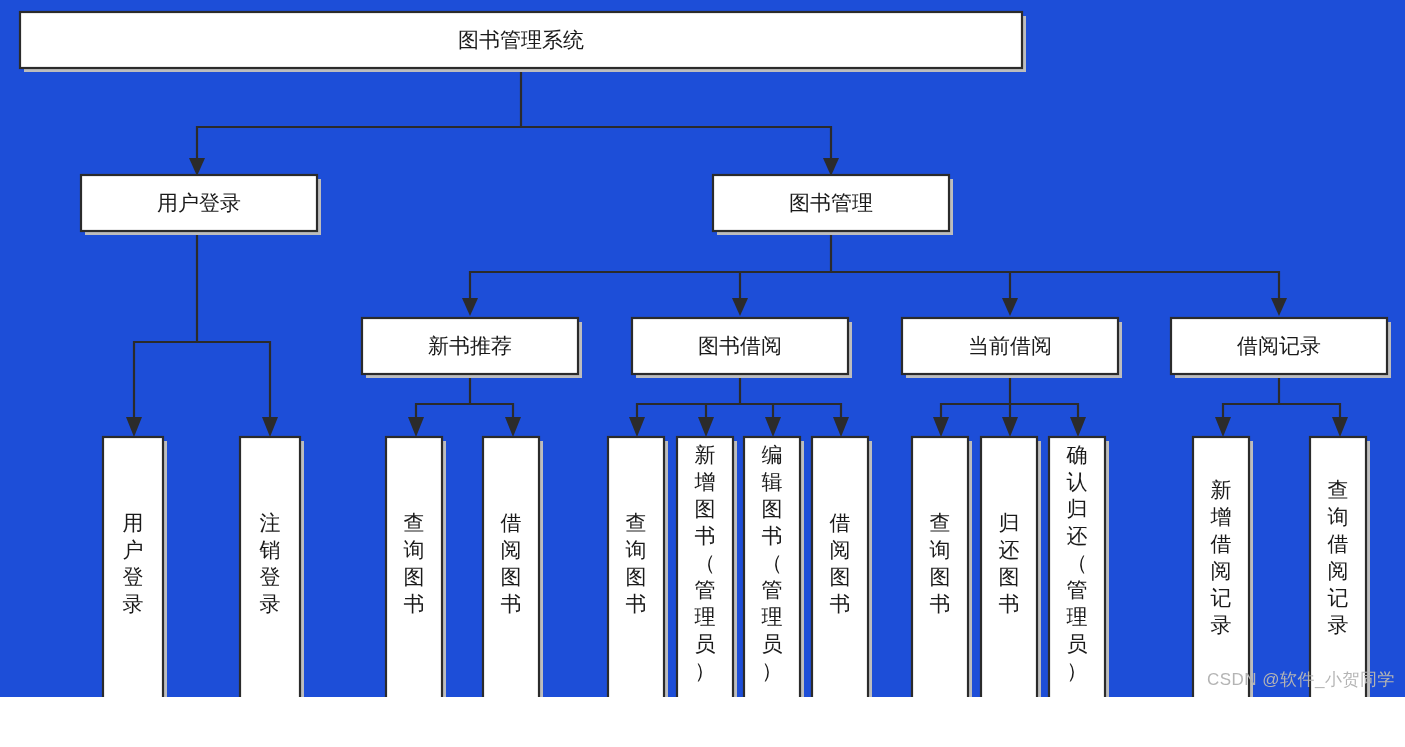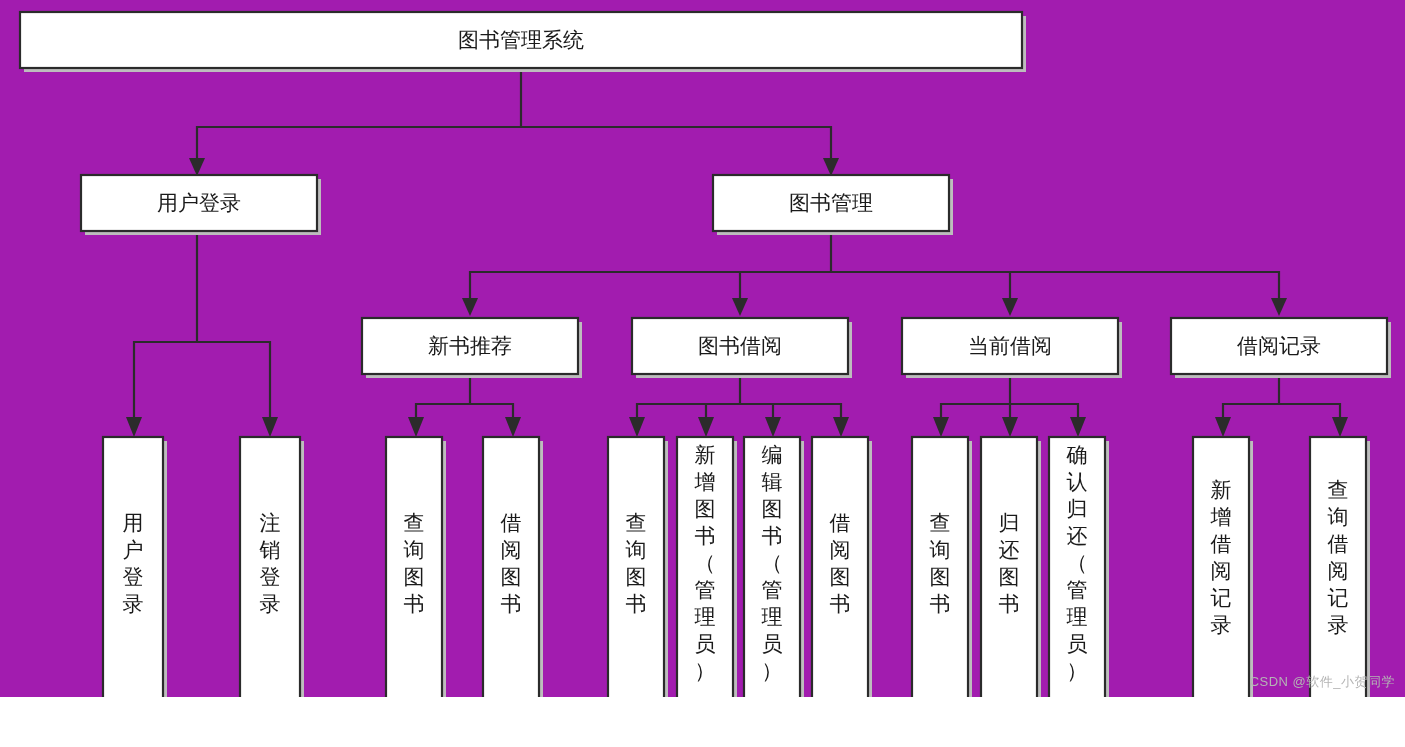--- a/index.html
+++ b/index.html
@@ -8,21 +8,21 @@
     padding: 0;
     background: #ffffff;
   }
   body {
     font-family: "Liberation Sans", "DejaVu Sans", sans-serif;
   }
   #diagram-root {
     position: relative;
     width: 1405px;
     height: 697px;
-    background: #a21caf;
+    background: #1d4ed8;
     overflow: hidden;
   }
   svg.flow {
     position: absolute;
     left: 0;
     top: 0;
     width: 1405px;
     height: 747px;
     display: block;
   }
@@ -56,21 +56,21 @@
     font-family: "Liberation Sans", "DejaVu Sans", sans-serif;
     font-size: 21px;
     fill: #1a1a1a;
     text-anchor: middle;
   }
   .watermark {
     position: absolute;
     right: 10px;
     bottom: 6px;
     font-family: "Liberation Sans", "DejaVu Sans", sans-serif;
-    font-size: 13px;
+    font-size: 17px;
     color: #b4b4b4;
     white-space: nowrap;
     letter-spacing: 0.5px;
     user-select: none;
   }
 </style>
 </head>
 <body>
 
 <div id="diagram-root">

